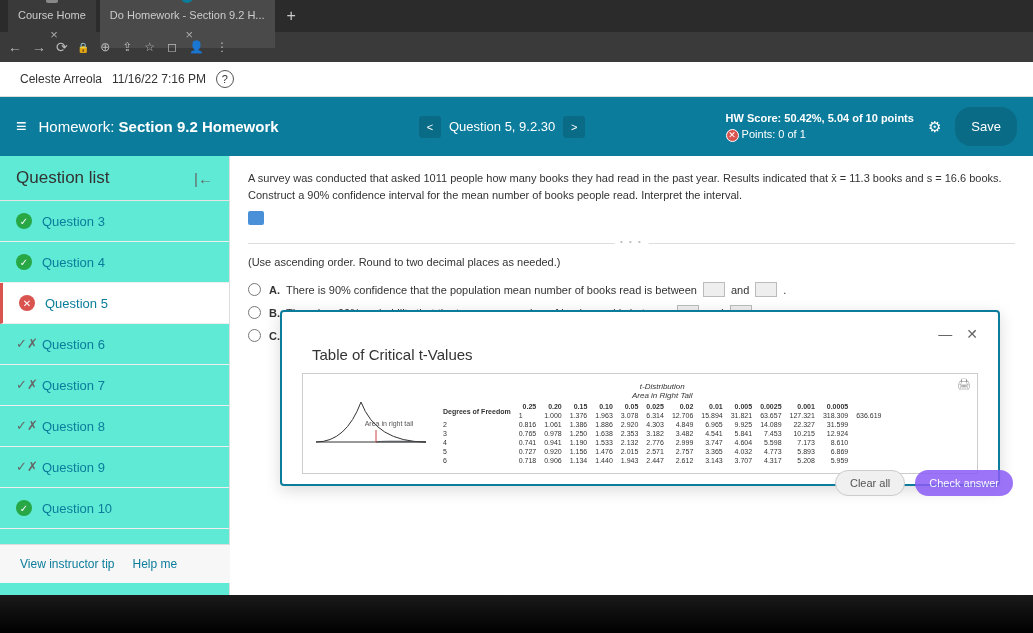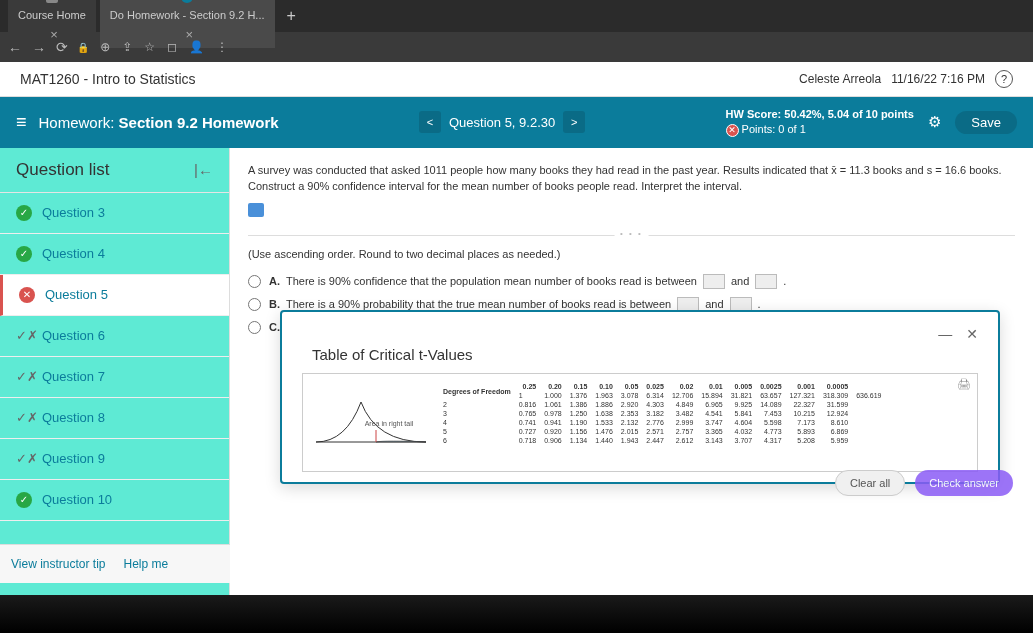--- a/index.html
+++ b/index.html
@@ -28,34 +28,34 @@
 .hw-left { display:flex; align-items:center; gap:12px; }
 .hamburger { font-size:18px; cursor:pointer; }
 .hw-title { font-size:15px; }
 .hw-title b { font-weight:600; }
 .hw-center { display:flex; align-items:center; gap:8px; font-size:13px; }
 .qnav-btn { background:#0a6b86; width:22px; height:22px; border-radius:3px; display:flex; align-items:center; justify-content:center; cursor:pointer; font-size:11px; }
 .hw-right { display:flex; align-items:center; gap:14px; font-size:11px; }
 .score-block { text-align:left; line-height:1.4; }
 .pts-x { display:inline-block; width:13px; height:13px; border:1.5px solid #fff; border-radius:50%; color:#fff; font-size:9px; text-align:center; line-height:11px; margin-right:3px; background:#d9534f;}
 .gear { font-size:15px; cursor:pointer; }
-.save-btn { background:#0a6b86; padding:4px 16px; border-radius:16px; font-size:13px; cursor:pointer; }
+.save-btn { background:#0a6b86; padding:12px 16px; border-radius:16px; font-size:13px; cursor:pointer; }
 
 
 .main { display:flex; height:calc(633px - 32px - 30px - 41px - 45px); }
 .sidebar { width:230px; background:#5eead4; border-right:1px solid #ddd; }
 .ql-head { padding:12px 16px; display:flex; justify-content:space-between; align-items:center; border-bottom:1px solid #e5e5e5; }
 .ql-head h2 { font-size:17px; color:#333; font-weight:500; }
 .collapse { font-size:15px; color:#666; cursor:pointer; }
 .qitem { padding:12px 16px; display:flex; align-items:center; gap:10px; font-size:13px; color:#0b7c9b; border-bottom:1px solid #eee; cursor:pointer; }
 .qitem.sel { background:#fff; border-left:3px solid #d9534f; }
 .status-ok { width:16px; height:16px; border-radius:50%; background:#28a745; color:#fff; font-size:10px; display:flex; align-items:center; justify-content:center; }
 .status-bad { width:16px; height:16px; border-radius:50%; background:#d9534f; color:#fff; font-size:10px; display:flex; align-items:center; justify-content:center; }
 .status-partial { width:16px; height:16px; color:#666; font-size:13px; }
-.sidebar-foot { padding:12px 11px; display:flex; gap:18px; font-size:12px; color:#0b7c9b; border-top:1px solid #ddd; position:absolute; bottom:50px; width:230px; background:#f7f7f7;}
+.sidebar-foot { padding:12px 20px; display:flex; gap:18px; font-size:12px; color:#0b7c9b; border-top:1px solid #ddd; position:absolute; bottom:50px; width:230px; background:#f7f7f7;}
 .sidebar-foot span { cursor:pointer; }
 
 
 .content { flex:1; background:#fff; padding:14px 18px; position:relative; overflow:hidden; }
 .prompt { font-size:11px; color:#333; line-height:1.5; }
 .link-row { display:flex; align-items:center; gap:6px; margin-top:8px; font-size:11px; color:#333; }
 .book-icon { width:16px; height:14px; background:#4a90d9; border-radius:2px; position:relative; }
 .divider { border-top:1px solid #ddd; margin:18px 0 12px; position:relative; }
 .divider::after { content:"• • •"; position:absolute; left:50%; top:-7px; transform:translateX(-50%); background:#fff; padding:0 6px; color:#bbb; font-size:8px; letter-spacing:2px;}
 .construct { font-size:11px; color:#2a7a9b; line-height:1.5; }
@@ -115,21 +115,20 @@
     <span>⊕</span>
     <span>⇪</span>
     <span>☆</span>
     <span>◻</span>
     <span>👤</span>
     <span>⋮</span>
   </div>
 </div>
 
 <div class="pearson-top">
-  <span class="course-title">MAT1260 - Intro to Statistics</span>
   <div class="user-area">
     <span>Celeste Arreola</span>
     <span>11/16/22 7:16 PM</span>
     <span class="help-circle">?</span>
   </div>
 </div>
 
 <div class="hw-bar">
   <div class="hw-left">
     <span class="hamburger">≡</span>
@@ -251,20 +250,23 @@
     <div class="curve">
       <svg viewBox="0 0 120 70">
         <path d="M5 60 Q35 60 50 20 Q65 60 115 60" fill="none" stroke="#333" stroke-width="1"></path>
         <path d="M65 60 Q75 58 115 60 L115 60 Z" fill="#b6d7e8" stroke="#333" stroke-width=".5"></path>
         <line x1="5" y1="60" x2="115" y2="60" stroke="#333"></line>
         <line x1="65" y1="60" x2="65" y2="48" stroke="#c44" stroke-width="1"></line>
       </svg>
       <div class="curve-label">Area in right tail</div>
     </div>
     <div>
+      <div class="tcaption">
+        <span>t-Distribution</span><br><span>Area in Right Tail</span>
+      </div>
       <table class="ttable" id="ttable">
           <tbody>
             <tr>
               <th class="df-head" rowspan="2">Degrees of Freedom</th>
               <th>0.25</th>
               <th>0.20</th>
               <th>0.15</th>
               <th>0.10</th>
               <th>0.05</th>
               <th>0.025</th>

